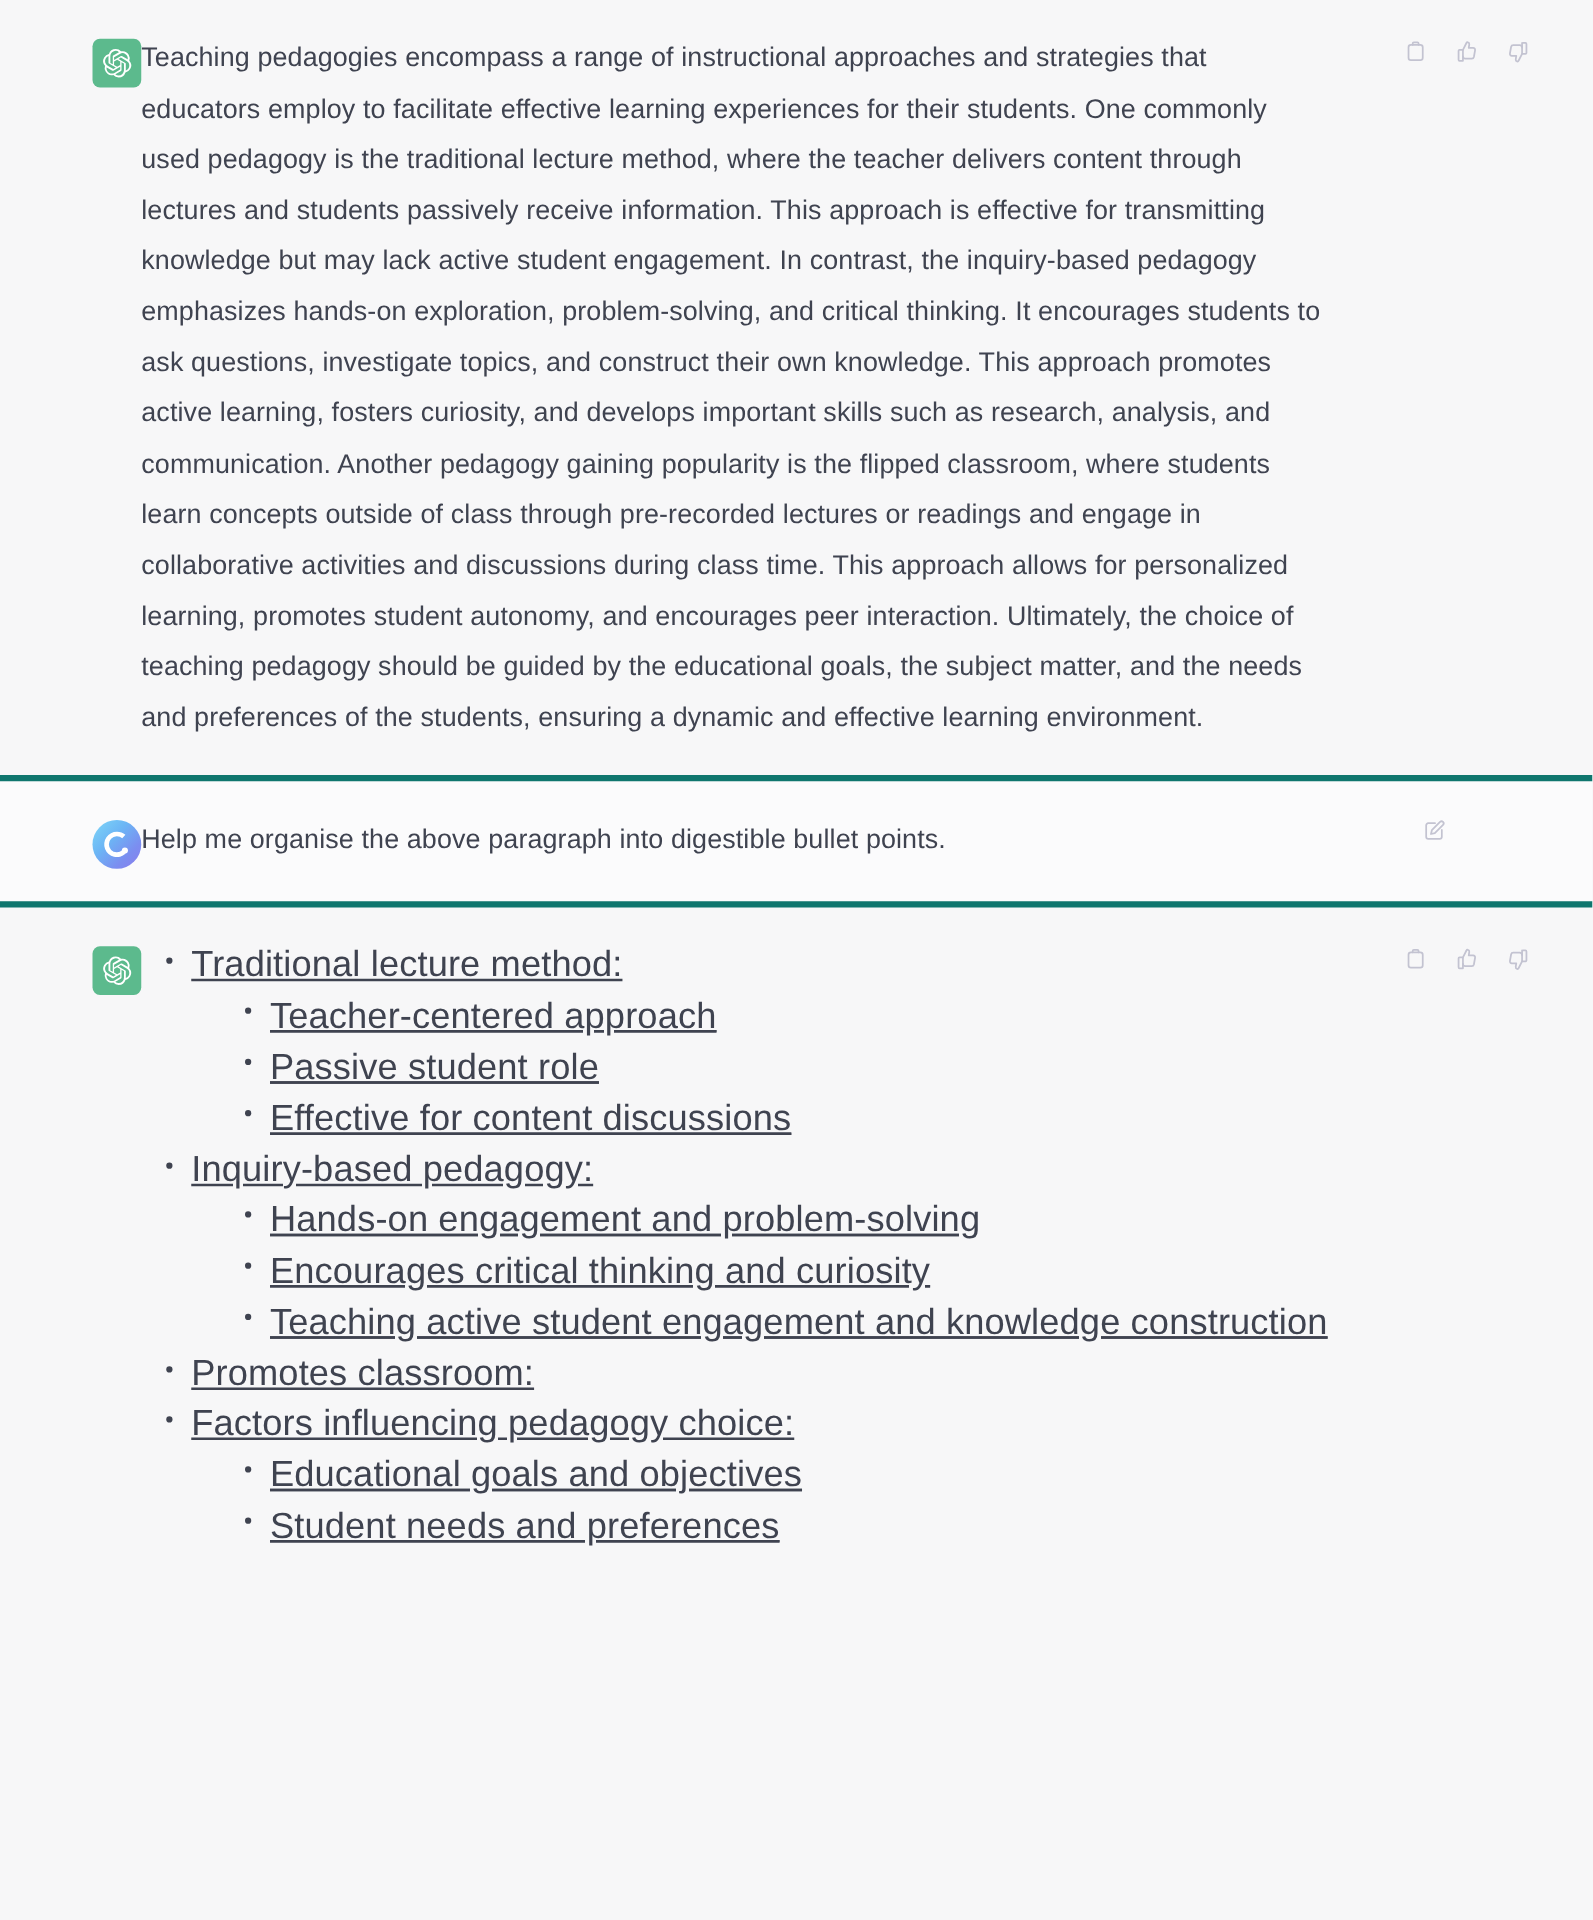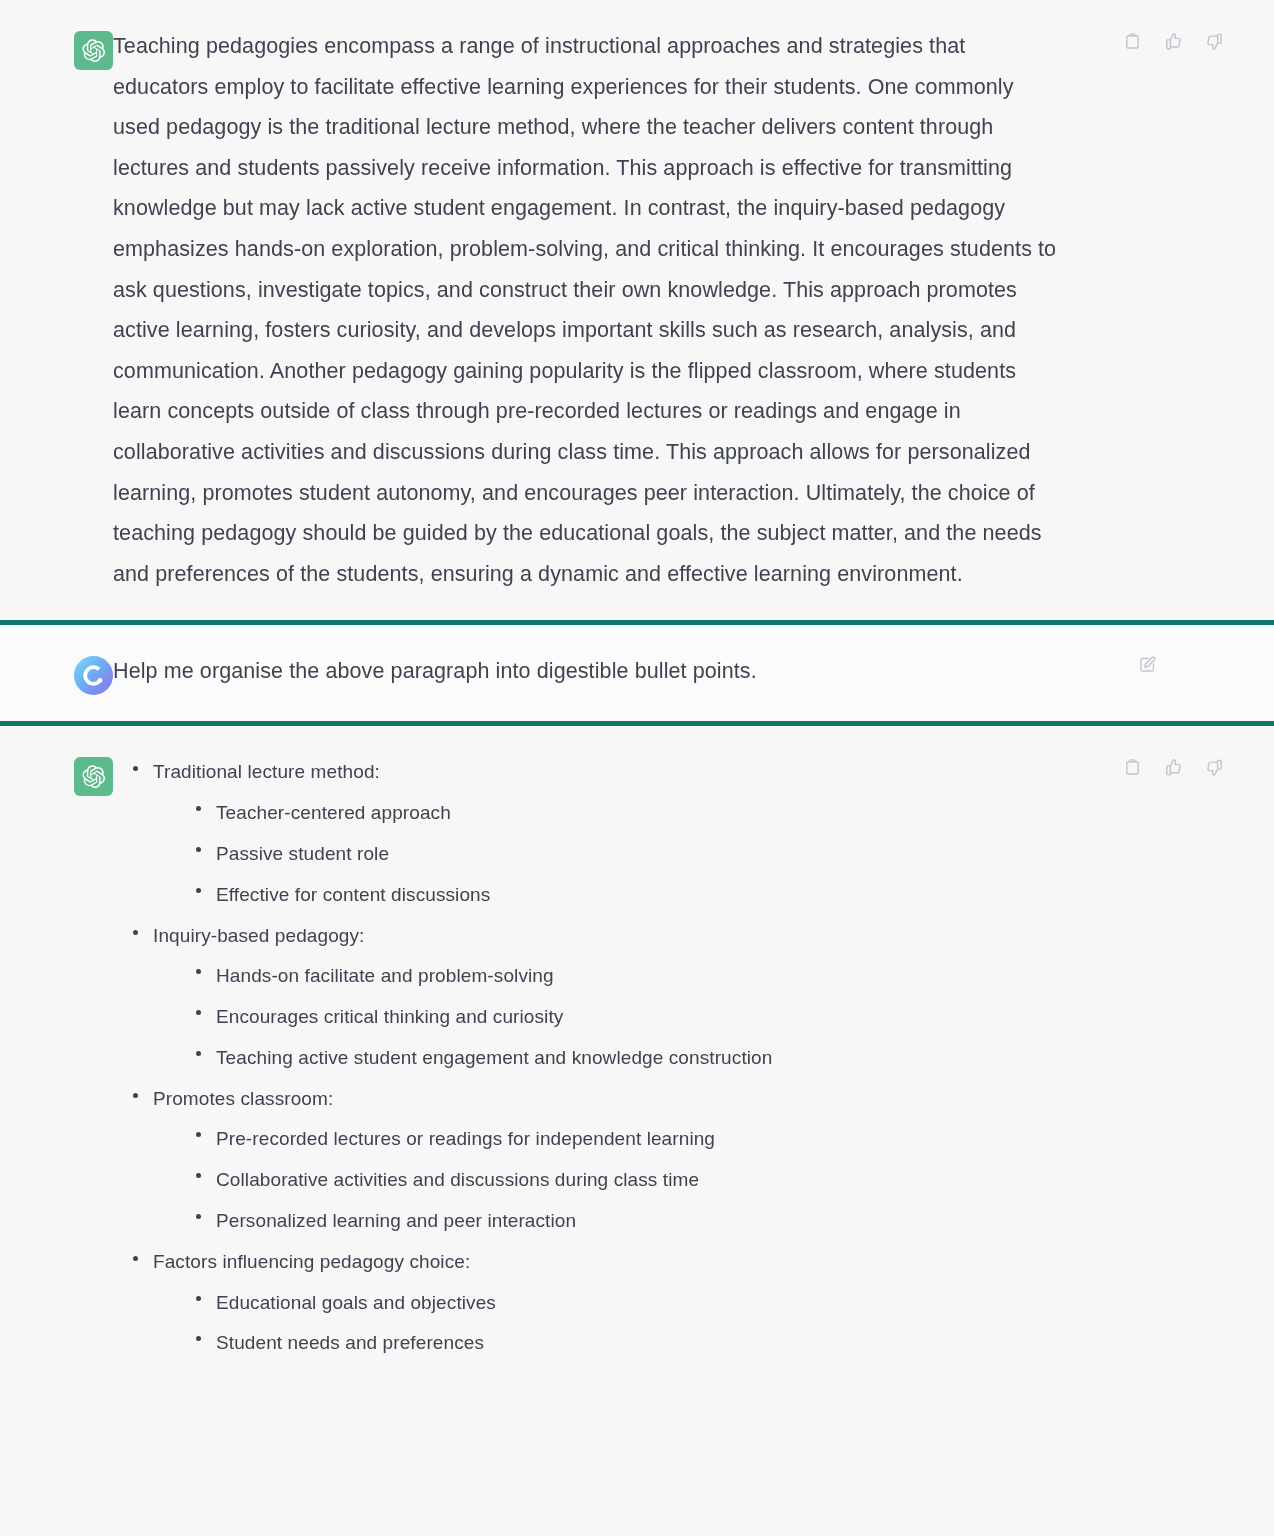--- a/index.html
+++ b/index.html
@@ -87,26 +87,27 @@
   ul.bullets {
     list-style: none;
     margin: 0;
     padding: 0;
   }
   ul.bullets.level-1 { padding-left: 10px; }
   ul.bullets.level-2 { padding-left: 33px; }
 
   ul.bullets > li {
     position: relative;
-    font-size: 19px;
+    font-size: 29px;
     line-height: 40.8px;
     color: #3f4350;
     letter-spacing: 0.1px;
     padding-left: 30px;
     list-style: none;
+    text-decoration: underline;
   }
   ul.bullets > li > .li-text { display: block; }
   ul.bullets > li::before {
     content: "";
     position: absolute;
     left: 10px;
     top: 14px;
     width: 5px;
     height: 5px;
     border-radius: 50%;
@@ -230,43 +231,32 @@
                 </li>
                 <li>
                   <span class="li-text">Effective for content discussions</span>
                 </li>
               </ul>
             </li>
             <li>
               <span class="li-text">Inquiry-based pedagogy:</span>
               <ul class="bullets level-2">
                 <li>
-                  <span class="li-text">Hands-on facilitate and problem-solving</span>
+                  <span class="li-text">Hands-on engagement and problem-solving</span>
                 </li>
                 <li>
                   <span class="li-text">Encourages critical thinking and curiosity</span>
                 </li>
                 <li>
                   <span class="li-text">Teaching active student engagement and knowledge construction</span>
                 </li>
               </ul>
             </li>
             <li>
               <span class="li-text">Promotes classroom:</span>
-              <ul class="bullets level-2">
-                <li>
-                  <span class="li-text">Pre-recorded lectures or readings for independent learning</span>
-                </li>
-                <li>
-                  <span class="li-text">Collaborative activities and discussions during class time</span>
-                </li>
-                <li>
-                  <span class="li-text">Personalized learning and peer interaction</span>
-                </li>
-              </ul>
             </li>
             <li>
               <span class="li-text">Factors influencing pedagogy choice:</span>
               <ul class="bullets level-2">
                 <li>
                   <span class="li-text">Educational goals and objectives</span>
                 </li>
                 <li>
                   <span class="li-text">Student needs and preferences</span>
                 </li>

